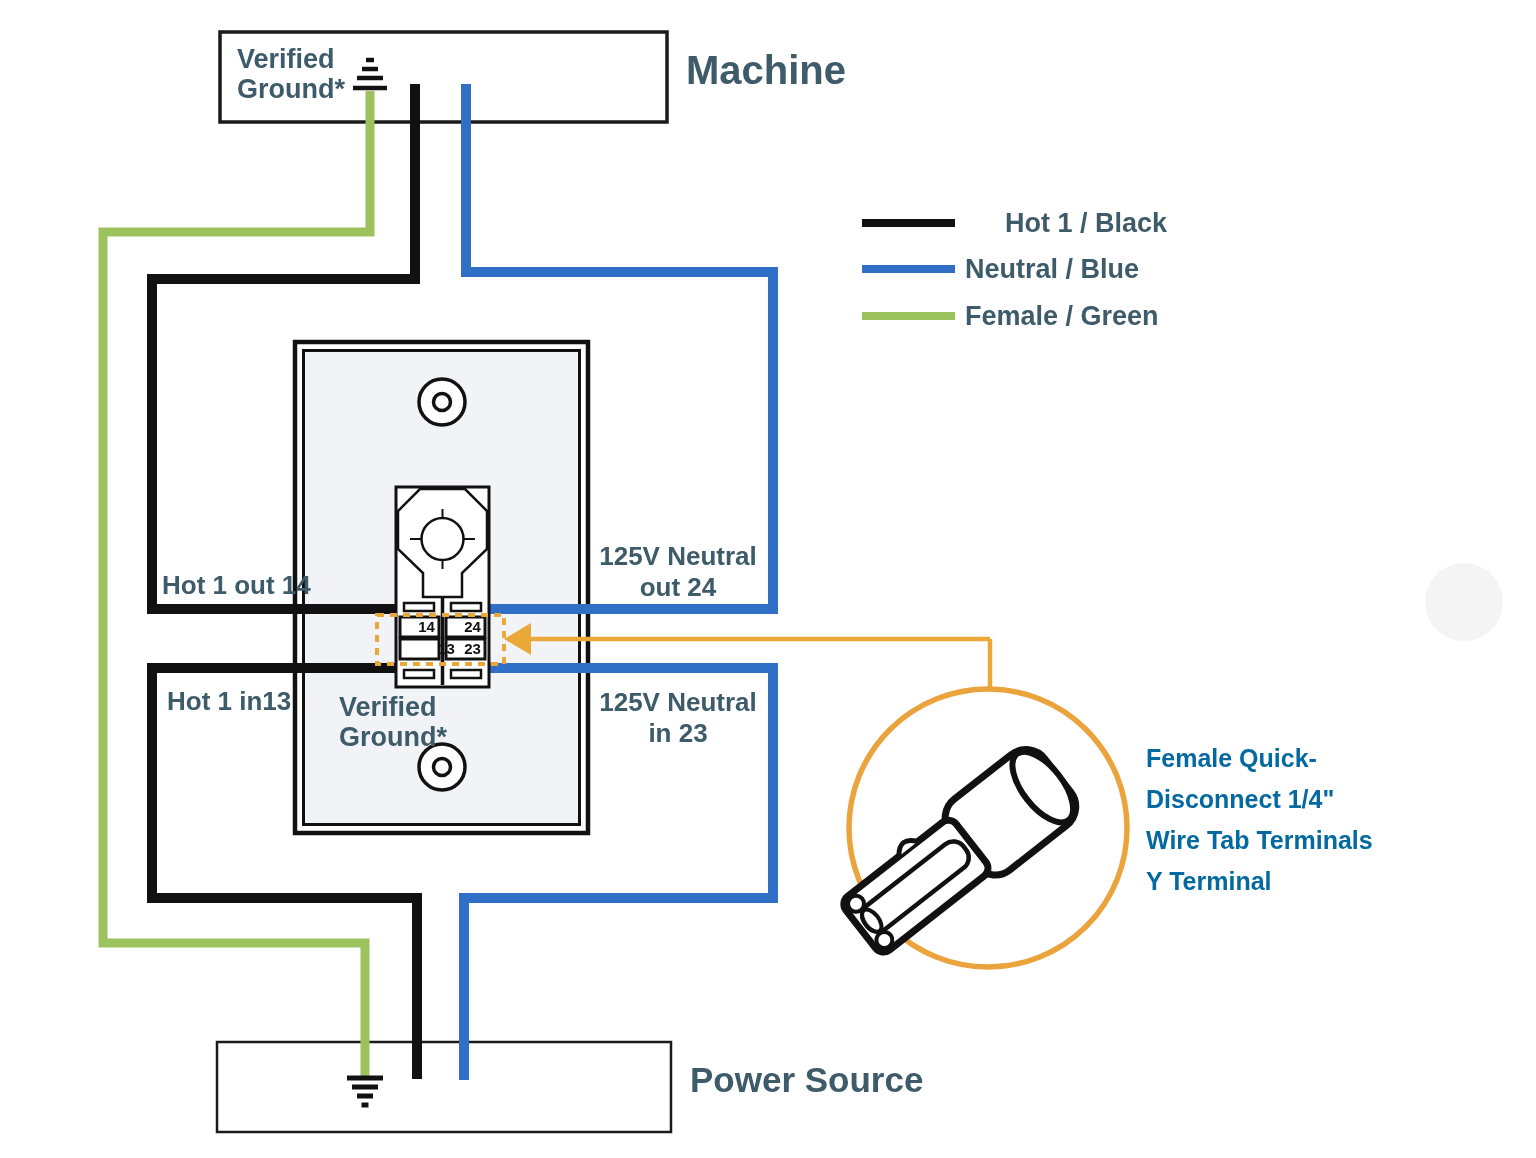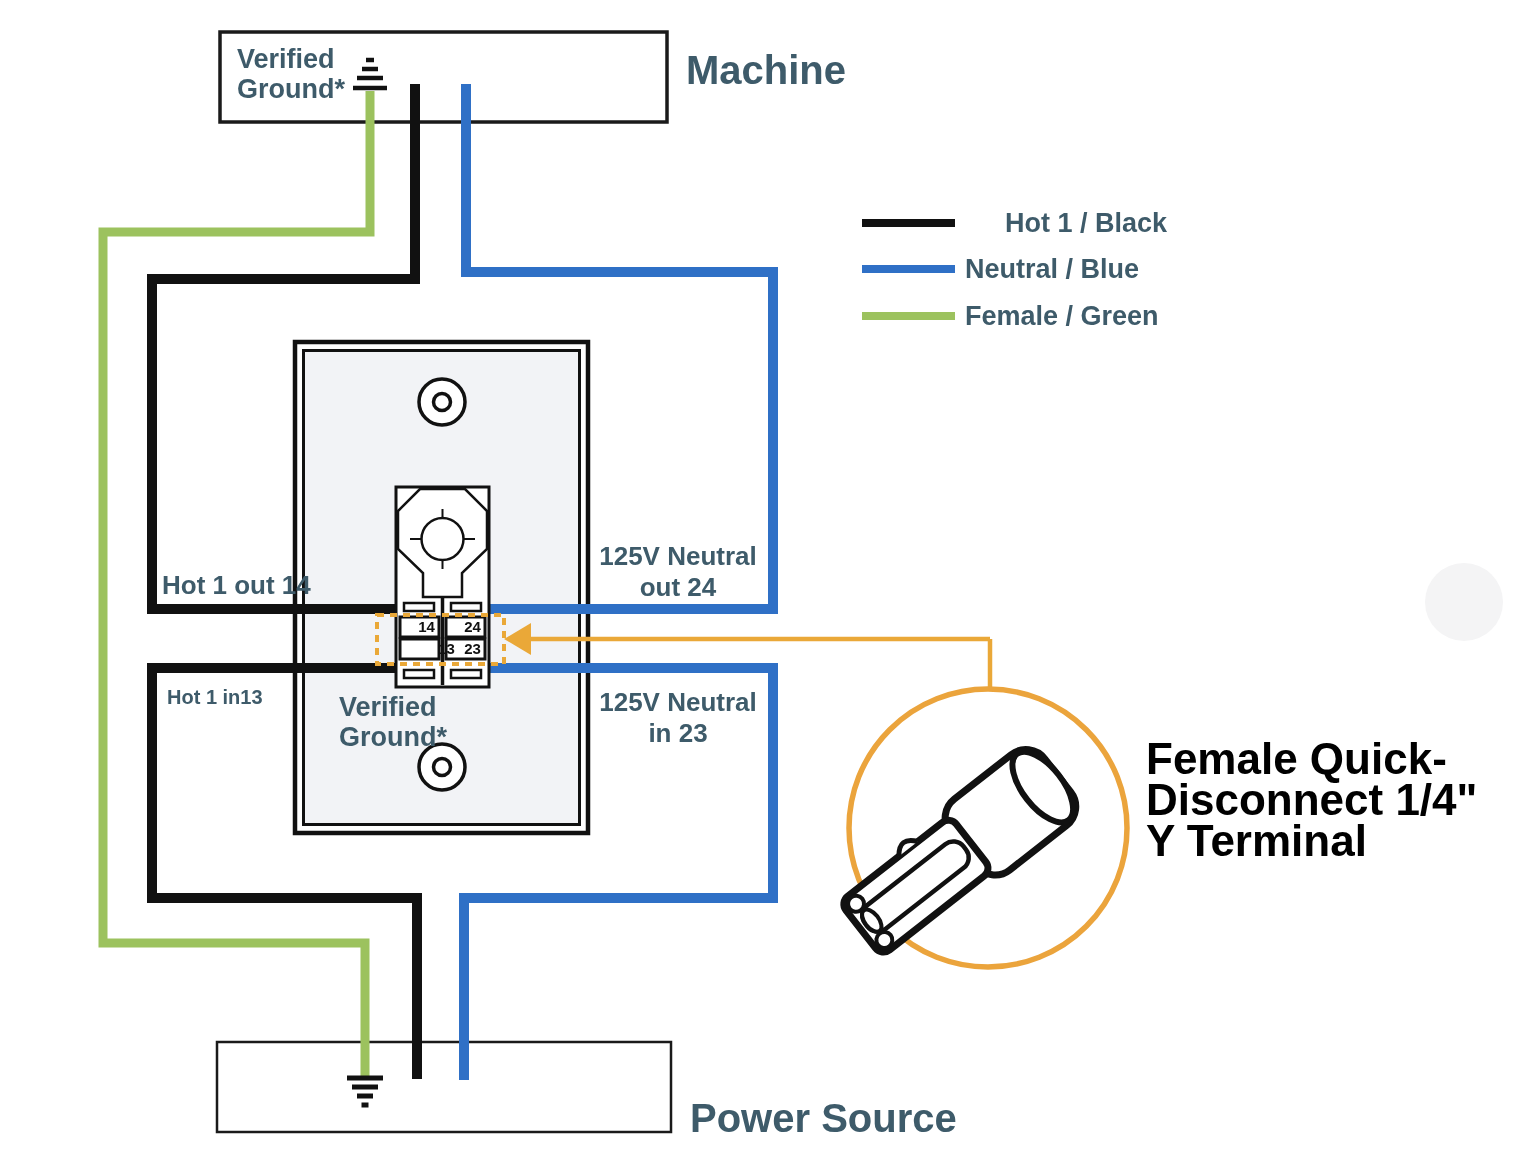--- a/index.html
+++ b/index.html
@@ -3,35 +3,35 @@
 <meta charset="utf-8">
 <style>
   html,body{margin:0;padding:0;background:#ffffff;}
   .canvas{
     position:relative;width:1536px;height:1158px;background:#ffffff;
     font-family:"Liberation Sans", sans-serif;font-weight:700;overflow:hidden;
   }
   .canvas svg{position:absolute;left:0;top:0;}
   .t{position:absolute;color:#3e5b6a;white-space:nowrap;}
   .machine-label{left:686px;top:48px;font-size:40px;}
-  .power-label{left:690px;top:1096px;font-size:40px;}
+  .power-label{left:690px;top:1060px;font-size:35px;}
   .legend-label{left:965px;font-size:27px;line-height:32px;}
   .legend-label.l1{top:207px;margin-left:40px;} .legend-label.l2{top:253px;} .legend-label.l3{top:300px;}
   .sw{position:absolute;left:862px;width:93px;height:8px;}
   .sw.s1{top:219px;background:#111111;}
   .sw.s2{top:265px;background:#2f70c6;}
   .sw.s3{top:312px;background:#9cc25e;}
   .rear-title{left:851px;top:434px;font-size:47px;line-height:60px;}
   .vg-top{left:237px;top:44px;font-size:27px;line-height:30px;}
   .vg-plate{left:339px;top:692px;font-size:27px;line-height:30px;}
   .hot-out{left:162px;top:570px;font-size:26px;}
-  .hot-in{left:167px;top:686px;font-size:20px;}
+  .hot-in{left:167px;top:686px;font-size:26px;}
   .n-out{left:592px;top:541px;width:172px;text-align:center;font-size:26px;line-height:31px;}
   .n-in{left:592px;top:687px;width:172px;text-align:center;font-size:26px;line-height:31px;}
-  .callout-text{left:1146px;top:738px;font-size:44px;line-height:41px;color:#000000;}
+  .callout-text{left:1146px;top:738px;font-size:25px;line-height:41px;color:#0369a1;}
   .tnum{position:absolute;width:53px;height:20px;line-height:20px;text-align:center;
         font-size:15px;color:#111111;}
   .tnum.t14{left:400px;top:617px;} .tnum.t24{left:446px;top:617px;}
   .tnum.t13{left:400px;top:639px;margin-left:20px;} .tnum.t23{left:446px;top:639px;}
   .line{display:block;}
 </style>
 </head>
 <body>
 
 <div class="canvas">
@@ -152,16 +152,17 @@
   </div>
 
   <div class="tnum t14">14</div>
   <div class="tnum t24">24</div>
   <div class="tnum t13">13</div>
   <div class="tnum t23">23</div>
 
   <div class="t callout-text">
     <span class="line">Female Quick-</span>
     <span class="line">Disconnect 1/4"</span>
+    <span class="line">Wire Tab Terminals</span>
     <span class="line">Y Terminal</span>
   </div>
 
 </div>
 
 </body></html>

